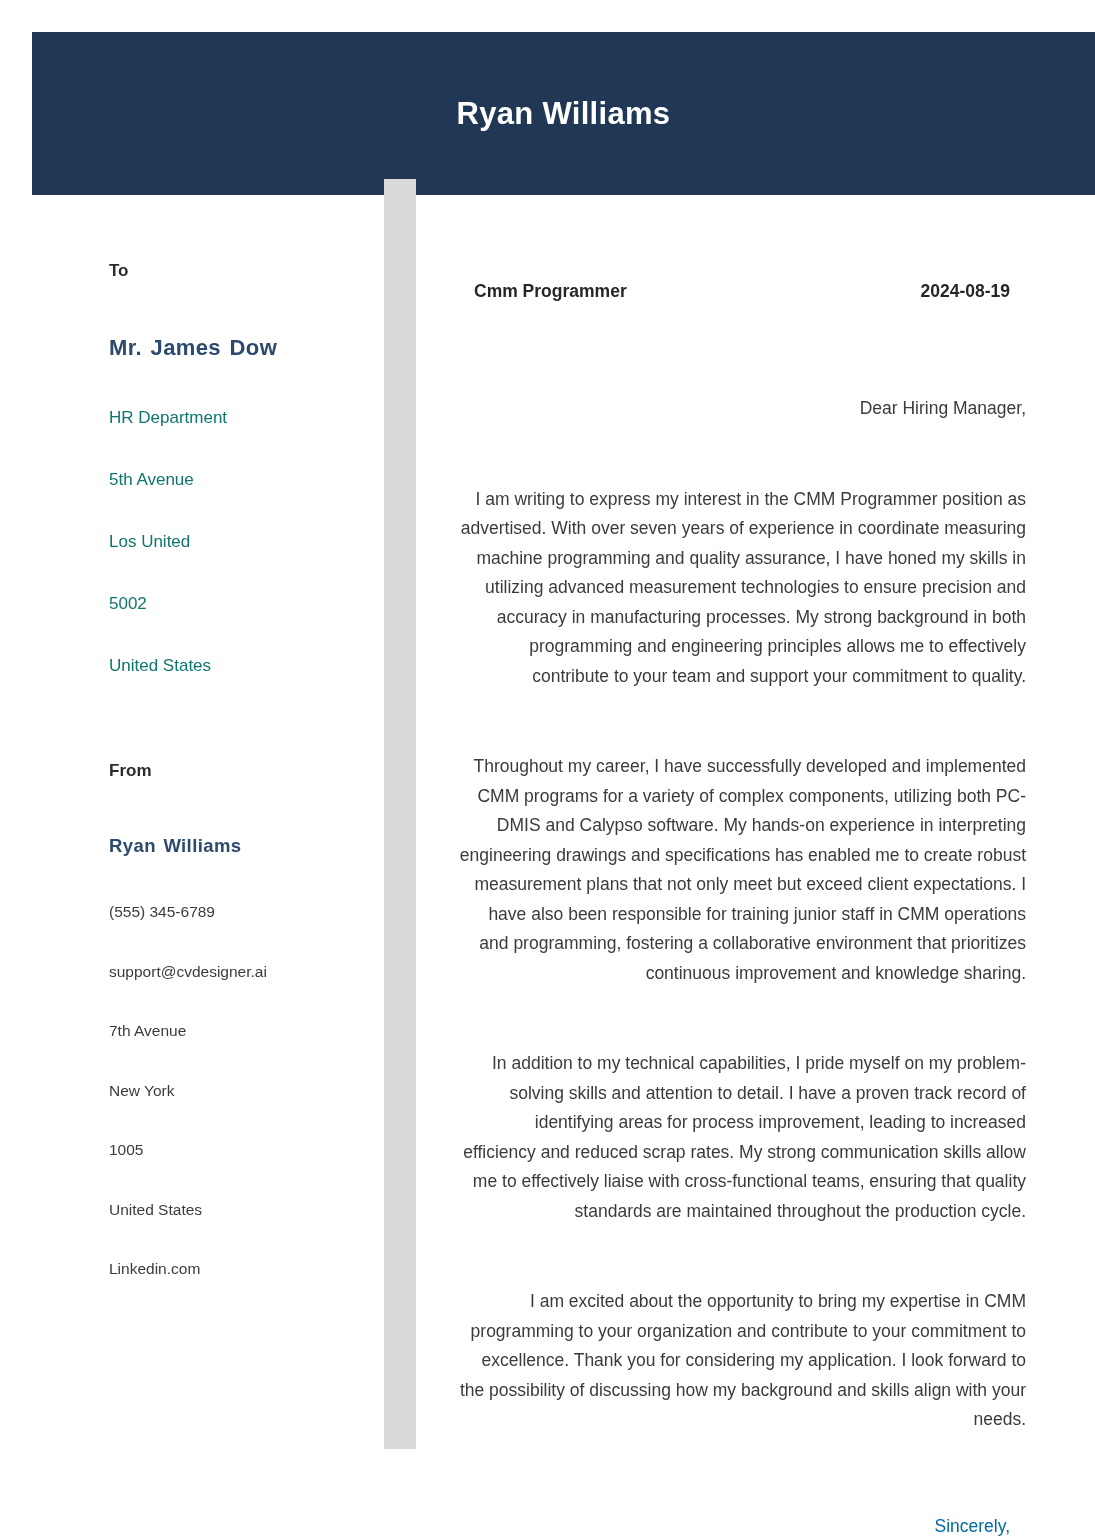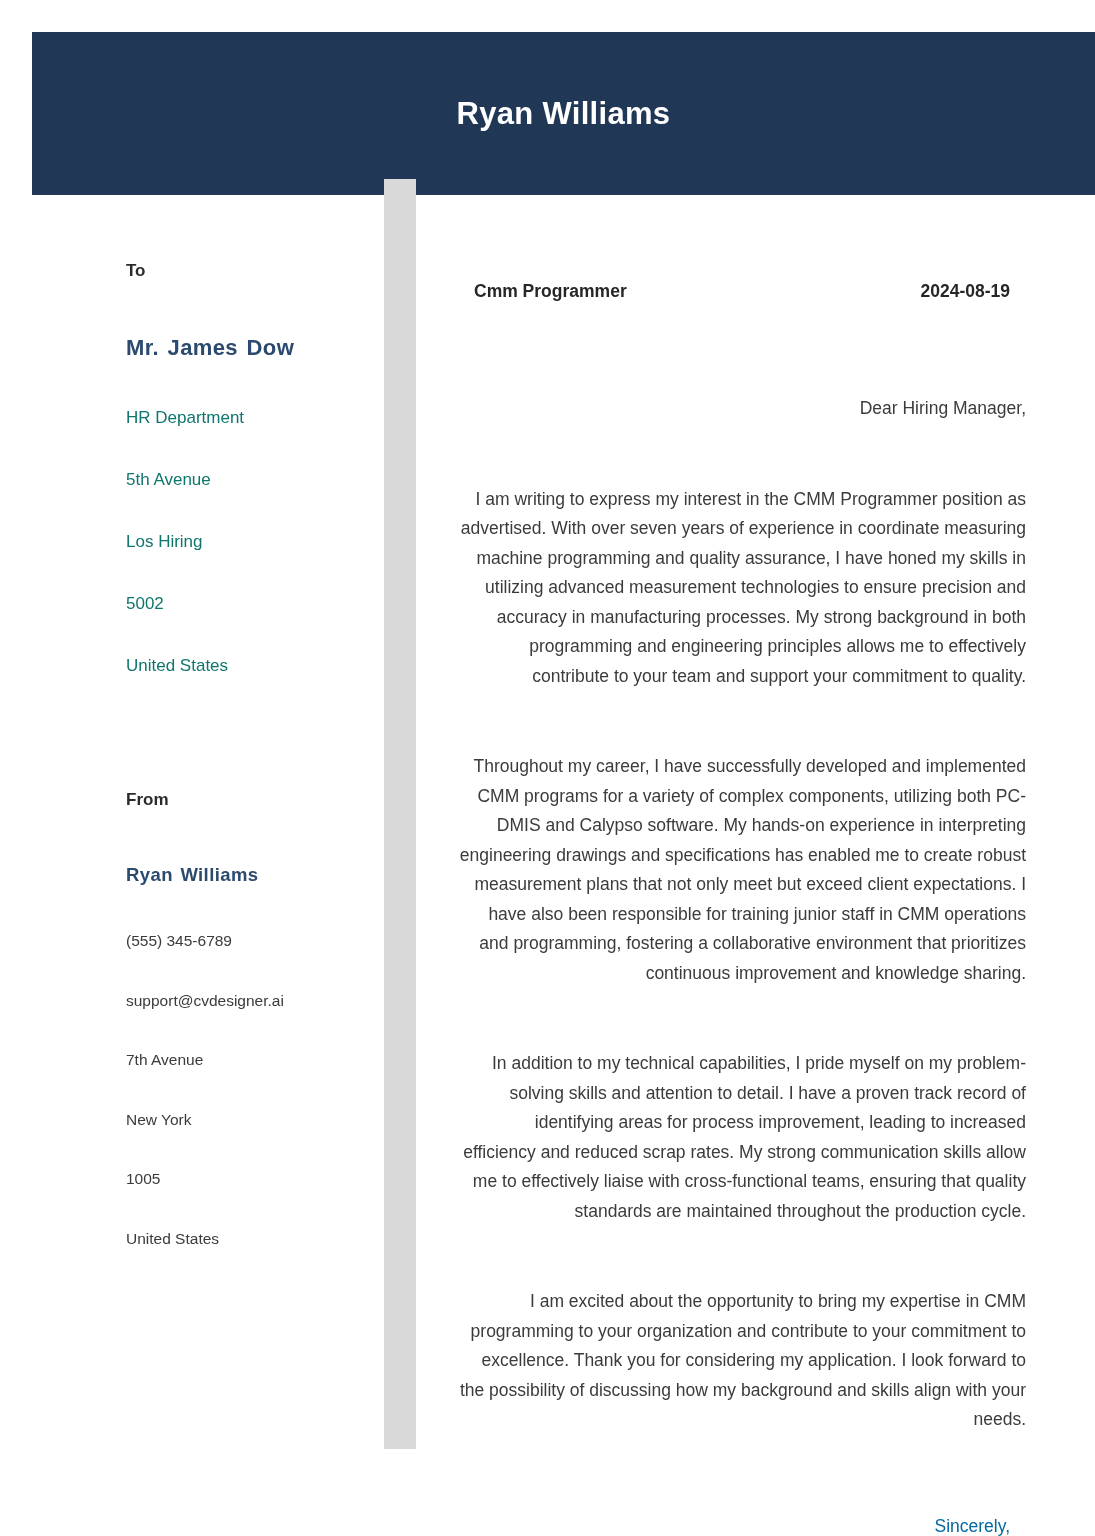--- a/index.html
+++ b/index.html
@@ -16,31 +16,31 @@
     display:flex; align-items:center; justify-content:center;
   }
   .header h1 {
     color:#ffffff; font-size:31px; font-weight:700; letter-spacing:0.3px;
   }
   .v-divider {
     position:absolute; left:368px; top:163px;
     width:1px; height:1270px; background:#d9d9d9;
   }
   .sidebar {
-    position:absolute; left:62px; top:163px; width:295px; padding-top:50px;
+    position:absolute; left:45px; top:163px; width:295px; padding-top:50px;
   }
   .section-label {
     font-size:17px; font-weight:700; color:#2b2b2b; margin-bottom:22px;
   }
   .to-name {
     font-size:22px; font-weight:600; color:#2b4a6e;
     letter-spacing:0.4px; margin-bottom:10px; word-spacing:2px;
   }
   .addr-line { font-size:17px; line-height:30px; color:#0f766e; }
-  .from-block { margin-top:45px; }
+  .from-block { margin-top:16px; }
   .from-name {
     font-size:18.5px; font-weight:700; color:#2b4a6e;
     letter-spacing:0.4px; margin-bottom:9px; word-spacing:2px;
   }
   .contact-line { font-size:15.5px; line-height:27.5px; color:#3b3b3b; }
   .main {
     position:absolute; left:410px; top:163px; width:632px;text-align:right;
   }
   .title-row {
     margin-top:54px;
@@ -71,34 +71,35 @@
 </header>
 
 <div class="v-divider"></div>
 
 <aside class="sidebar">
   <section>
     <div class="section-label">To</div>
     <div class="to-name">Mr. James Dow</div>
     <div class="addr-line">HR Department</div>
     <div class="addr-line">5th Avenue</div>
-    <div class="addr-line">Los Hiring</div>
+    <div class="addr-line">Los United</div>
     <div class="addr-line">5002</div>
     <div class="addr-line">United States</div>
   </section>
 
   <section class="from-block">
     <div class="section-label">From</div>
     <div class="from-name">Ryan Williams</div>
     <div class="contact-line">(555) 345-6789</div>
     <div class="contact-line">support@cvdesigner.ai</div>
     <div class="contact-line">7th Avenue</div>
     <div class="contact-line">New York</div>
     <div class="contact-line">1005</div>
     <div class="contact-line">United States</div>
+    <div class="contact-line">Linkedin.com</div>
   </section>
 </aside>
 
 <main class="main">
   <div class="title-row">
     <span>Cmm Programmer</span>
     <span>2024-08-19</span>
   </div>
 
   <p class="salutation">Dear Hiring Manager,</p>

